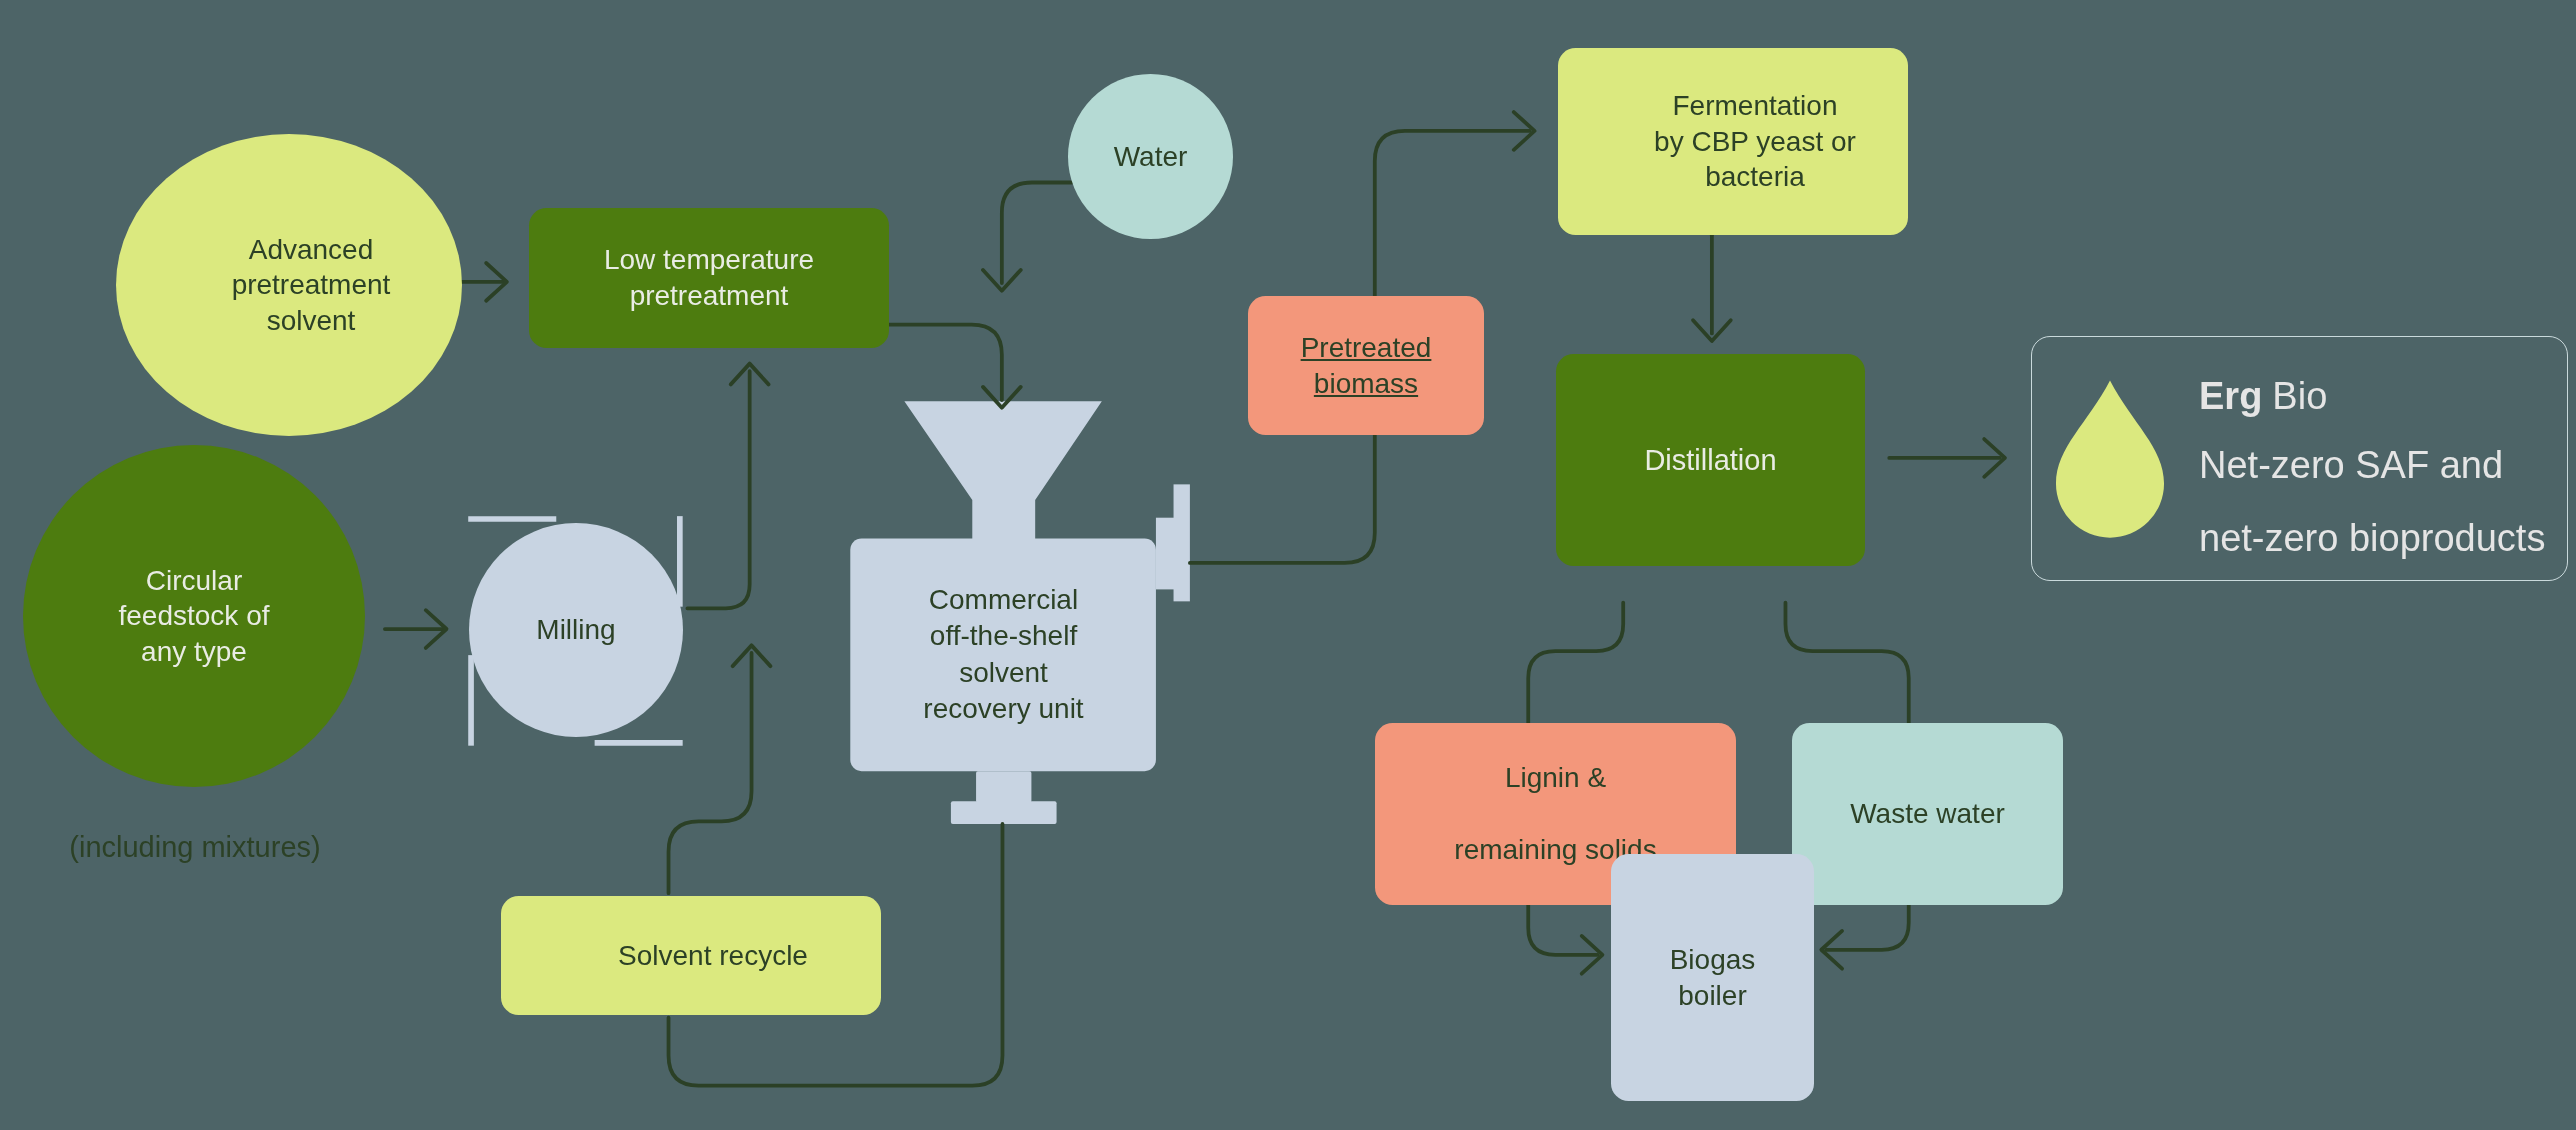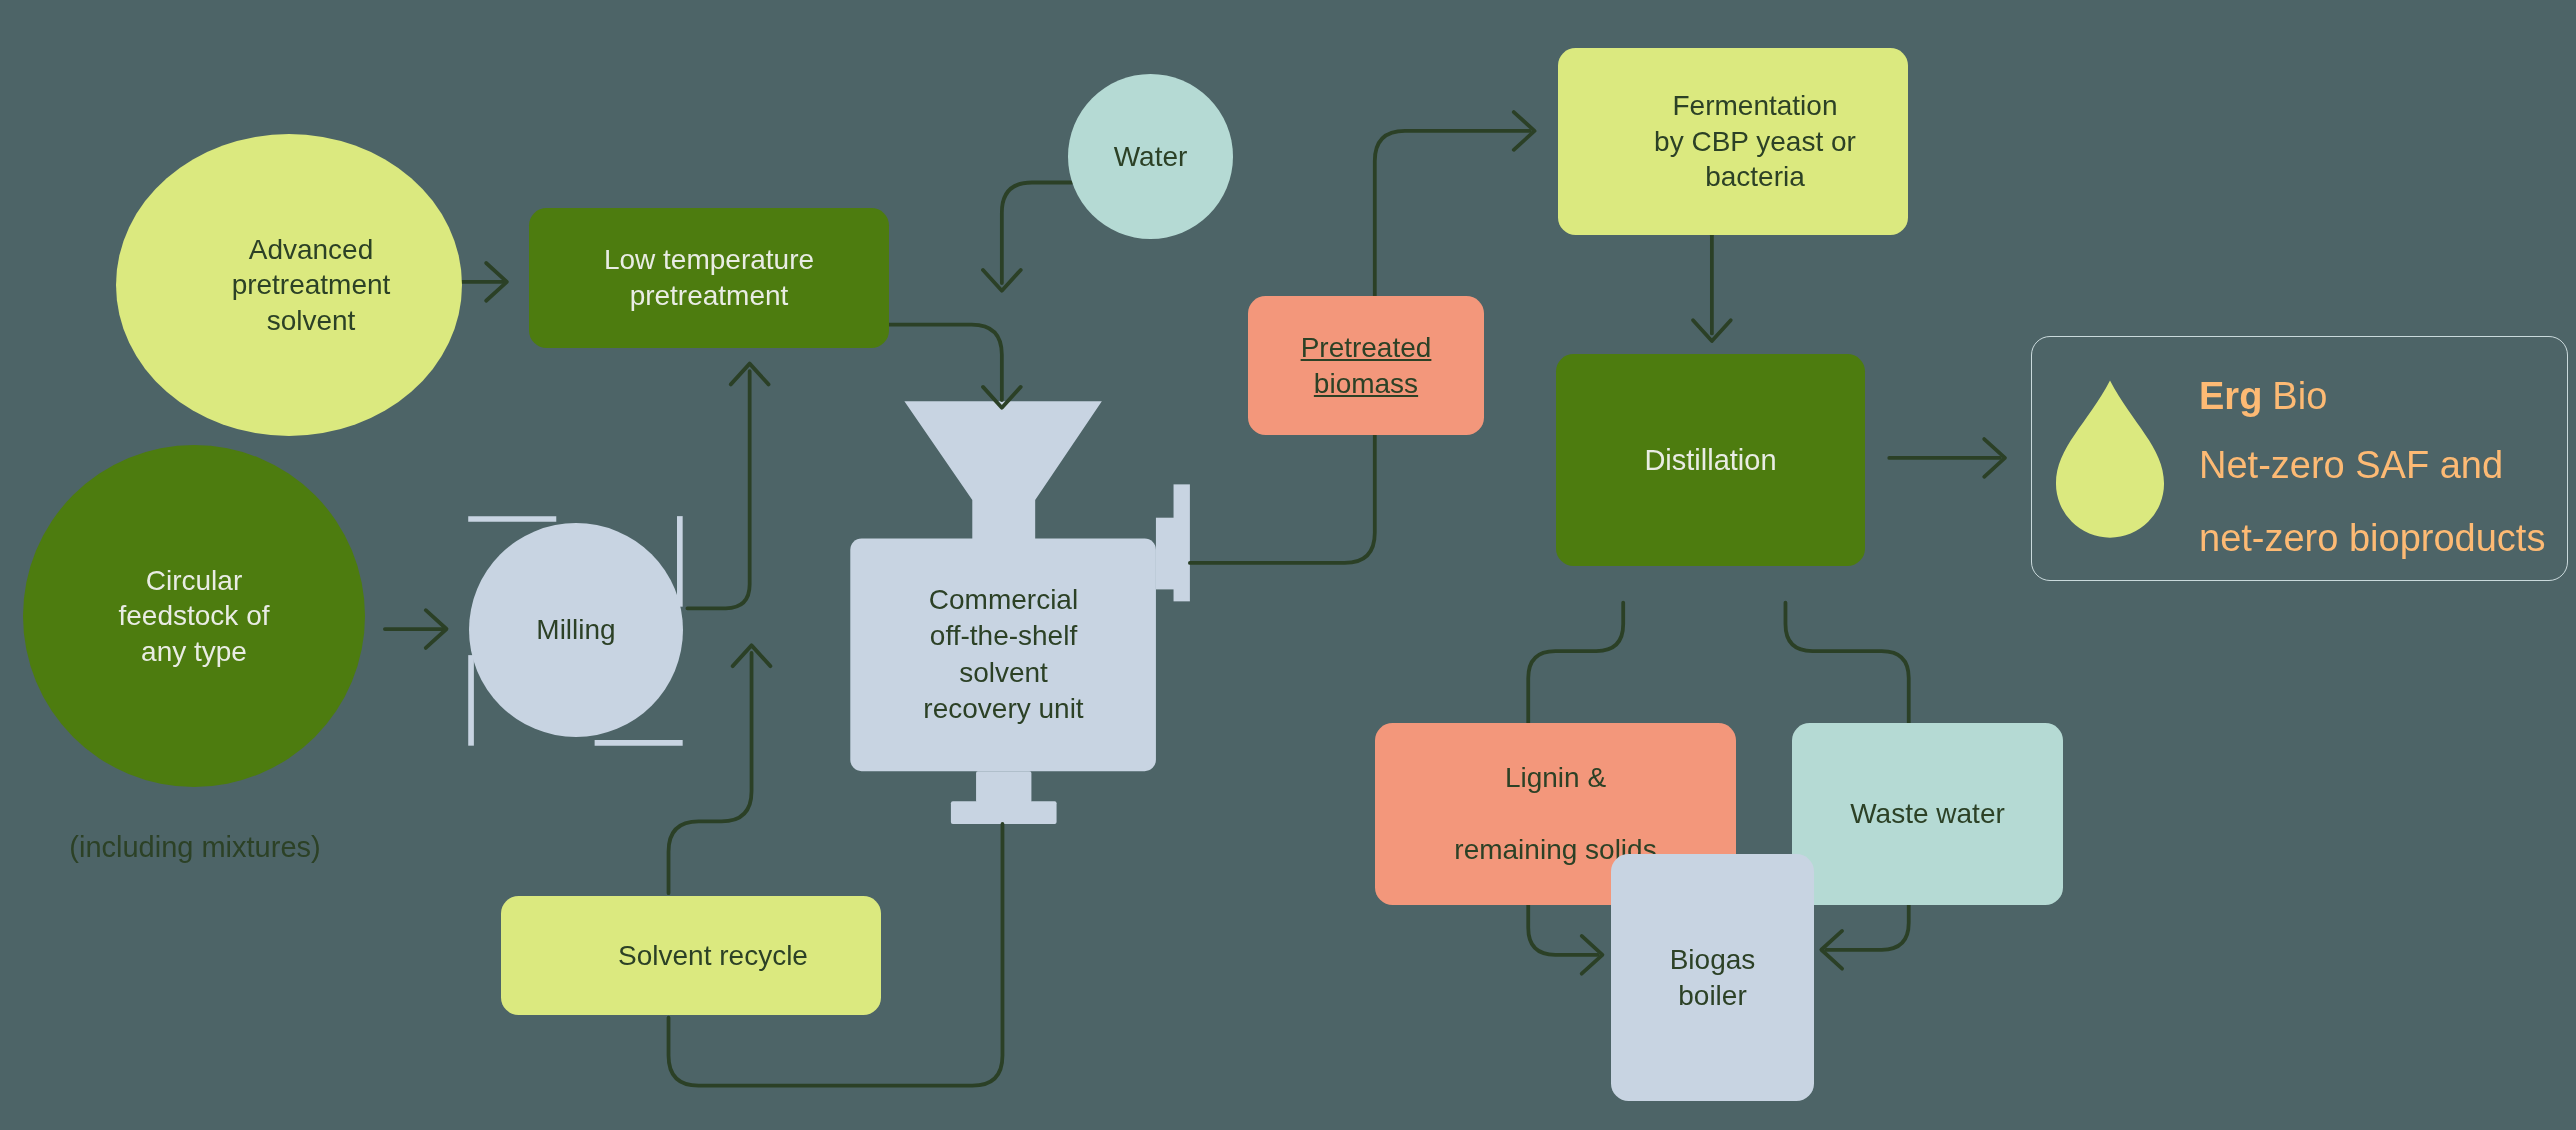--- a/index.html
+++ b/index.html
@@ -29,21 +29,21 @@
   #fermentation{left:1558px;top:48px;width:306px;height:187px;}
   #distillation{left:1556px;top:354px;width:309px;height:212px;font-size:29px;}
   #lignin{left:1375px;top:723px;width:361px;height:182px;gap:36px;}
   #wastewater{left:1792px;top:723px;width:271px;height:182px;}
   #biogas{left:1611px;top:854px;width:203px;height:247px;}
 
   #ergbox{left:2031px;top:336px;width:537px;height:245px;border-radius:19px;
     border:1.9px solid rgba(216,231,233,0.9);box-sizing:border-box;}
   #erg-droplet{position:absolute;left:19px;top:42px;width:118px;height:162px;}
   #ergtext{position:absolute;left:167px;top:39px;display:flex;flex-direction:column;
-    align-items:flex-start;text-align:left;gap:6.3px;color:#fdba74;}
+    align-items:flex-start;text-align:left;gap:6.3px;color:#e5e5e5;}
   #erg-title{font-size:38px;line-height:1.1;}
   #erg-title .brand-bold{font-weight:700;}
   #erg-title .brand-rest{font-weight:400;margin-left:10px;}
   .erg-sub{font-size:38px;line-height:1.32;margin-top:16px;}
 </style>
 </head>
 <body>
 
 <div class="stage">
 

